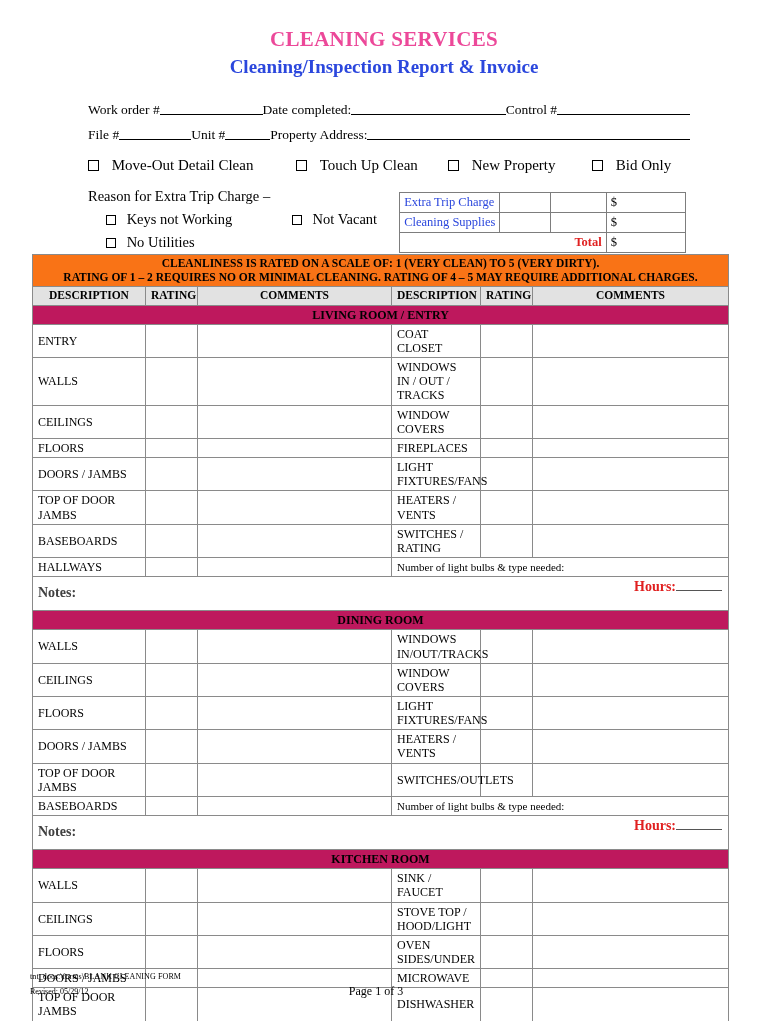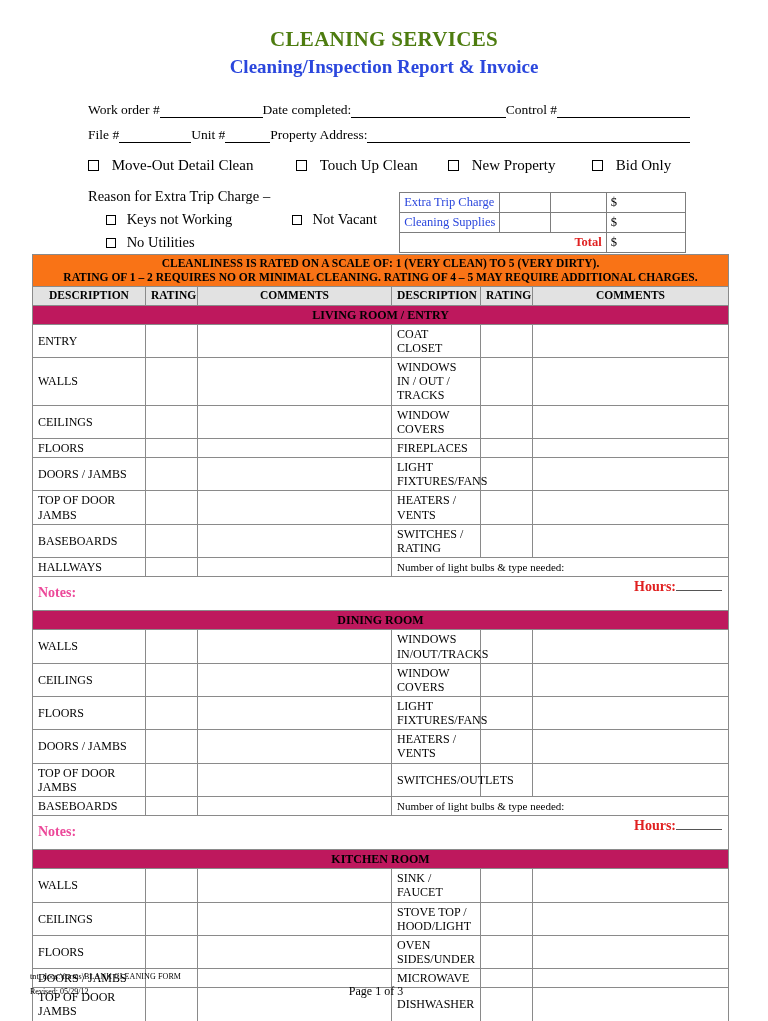--- a/index.html
+++ b/index.html
@@ -12,37 +12,37 @@
     color: #000000;
     position: relative;
     overflow: hidden;
   }
 
   .page { position: relative; width: 768px; height: 1021px; padding: 0; }
 
   
   .title-block { text-align: center; padding-top: 27px; }
   .title-main {
-    color: #4d7c0f;
+    color: #ec4899;
     font-weight: bold;
     font-size: 21px;
     letter-spacing: 0.3px;
     line-height: 1.15;
   }
   .title-sub {
     color: #2b47dd;
     font-weight: bold;
     font-size: 19px;
     line-height: 1.3;
     margin-top: 4px;
   }
 
   
   .form-head { margin: 22px 78px 0 88px; font-size: 13.5px; }
-  .form-line { display: flex; align-items: flex-end; white-space: nowrap; margin-bottom: 9px; }
+  .form-line { display: flex; align-items: flex-start; white-space: nowrap; margin-bottom: 9px; }
   .fl-label { flex: none; }
   .blank { border-bottom: 1px solid #000; display: inline-block; height: 13px; }
   .b-work { width: 120px; }
   .b-date { width: 180px; }
   .b-ctrl { width: 155px; }
   .b-file { width: 72px; }
   .b-unit { width: 45px; }
   .b-addr { flex: 1 1 auto; }
 
   
@@ -120,21 +120,21 @@
   td.desc { font-size: 12px; }
   td.rating { }
   td.comments { }
   td.bulbs { font-size: 11px; }
   .notes-cell {
     height: 34px;
     vertical-align: top;
     position: relative;
     padding-top: 2px;
   }
-  .notes-label { color: #ec4899; font-weight: bold; font-size: 14px; }
+  .notes-label { color: #404040; font-weight: bold; font-size: 14px; }
   .hours-wrap {
     position: absolute;
     right: 6px;
     top: 2px;
     white-space: nowrap;
   }
   .hours-label { color: #e02020; font-weight: bold; font-size: 14px; }
   .hours-blank { display: inline-block; width: 46px; border-bottom: 1px solid #555; height: 12px; }
 
   

